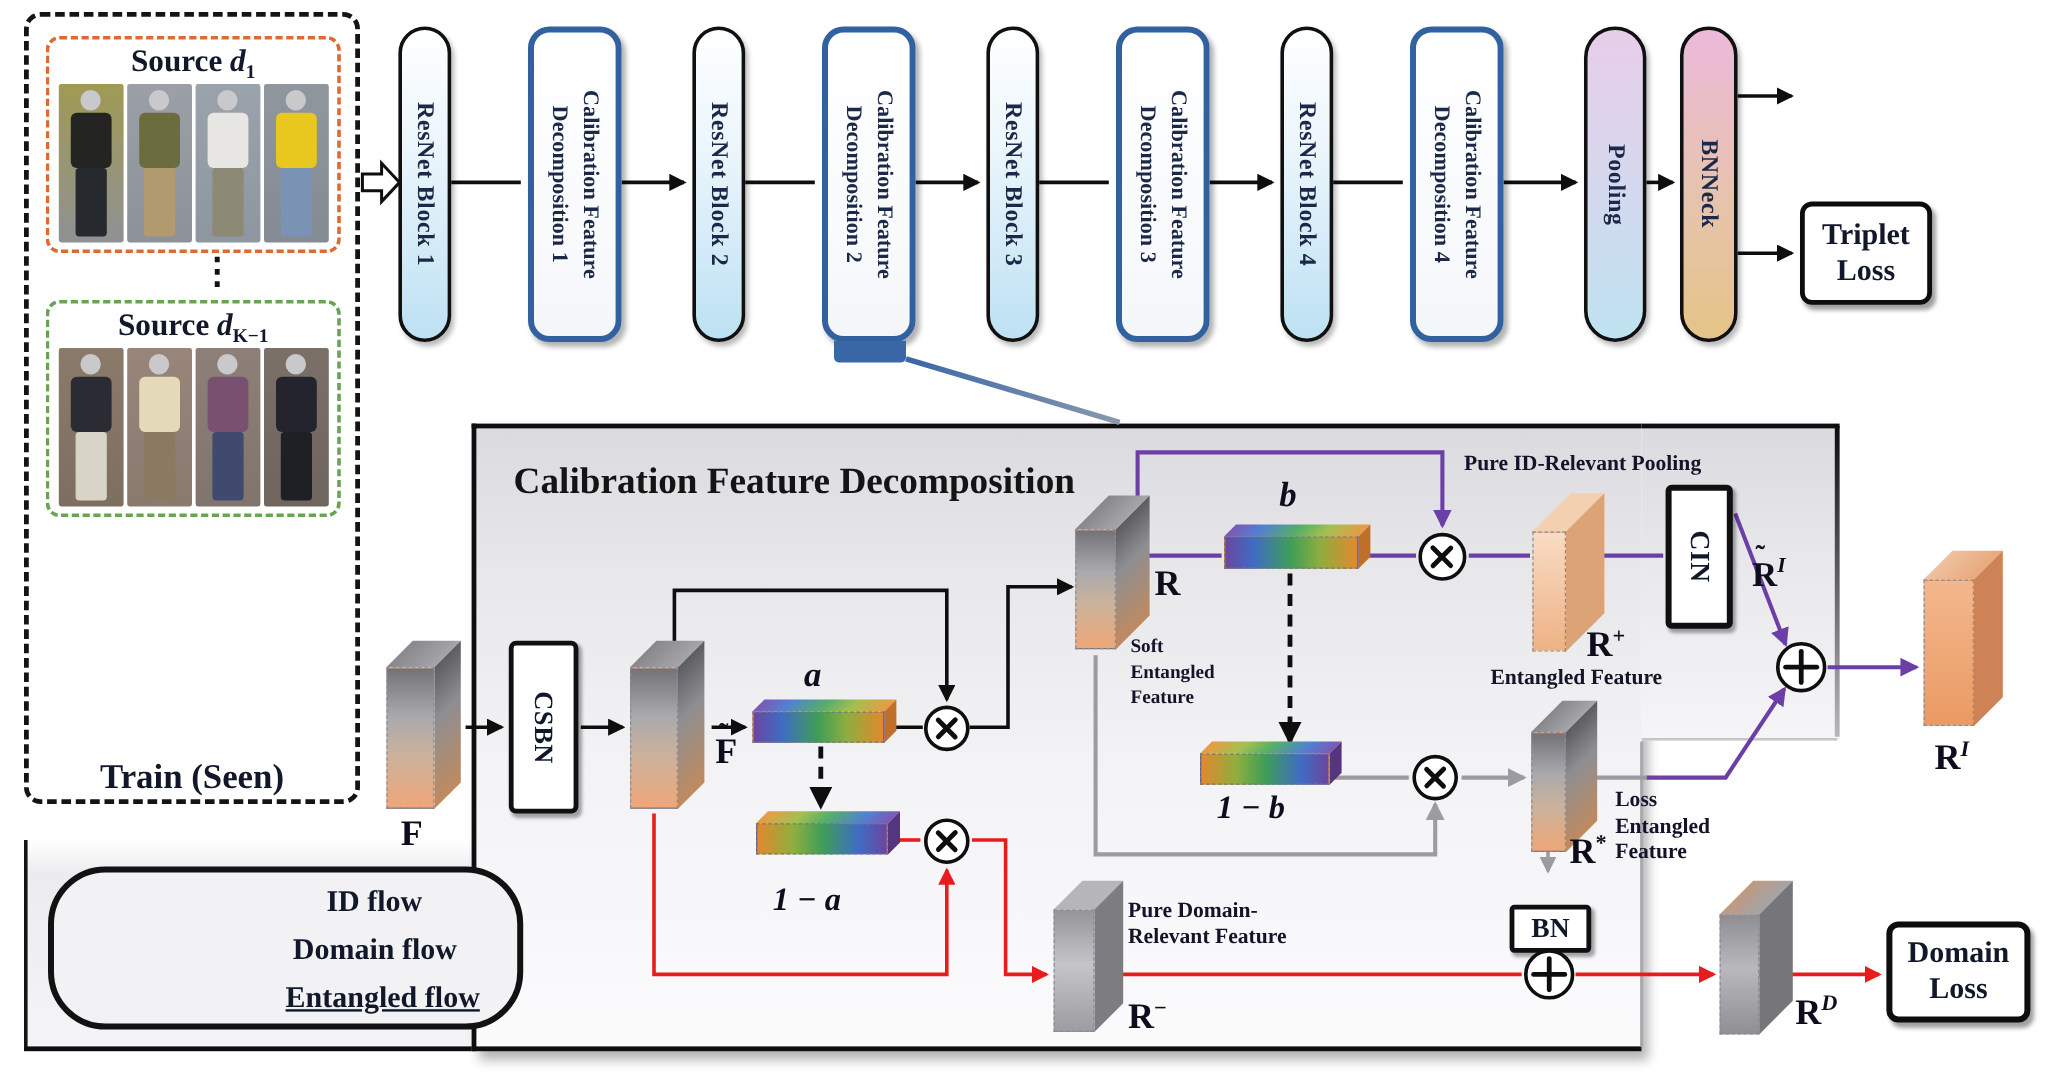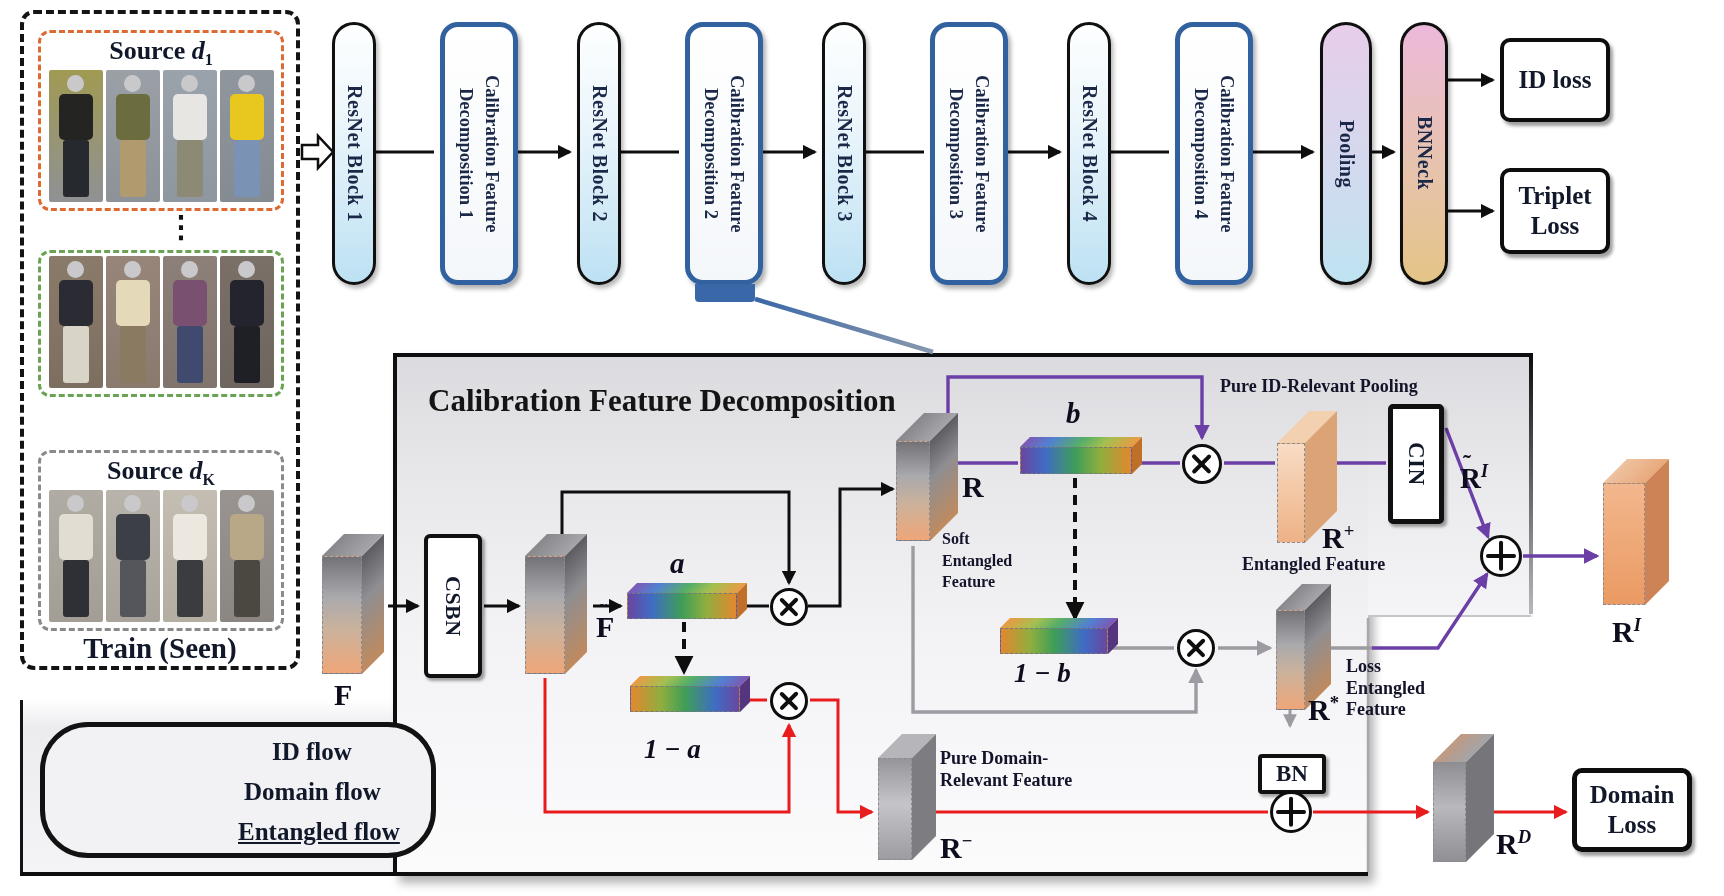--- a/index.html
+++ b/index.html
@@ -228,23 +228,20 @@
       <div class="vtext2"><span>Calibration Feature</span><br><span>Decomposition 4</span></div>
     </div>
   <div class="pill pooling" style="left:1320px;width:52px;">
       <span class="vtext">Pooling</span>
     </div>
   <div class="pill bnneck" style="left:1400px;width:48px;">
       <span class="vtext">BNNeck</span>
     </div>
   <div class="tab"></div>
 
-  <div class="lossbox" style="left:1500px;top:38px;width:110px;height:84px;">
-      <span>ID loss</span>
-    </div>
   <div class="lossbox" style="left:1500px;top:168px;width:110px;height:86px;">
       <span>Triplet</span>
       <span>Loss</span>
     </div>
 
   <div class="src-outer">
     <div class="src-box" style="top:16px;border-color:#dd6a32;">
       <div class="src-title"><span>Source </span><span class="dvar">d</span><sub>1</sub></div>
       <div class="thumb-row">
           <div class="thumb" style="background: linear-gradient(rgb(160, 154, 82), rgb(143, 145, 148));">
@@ -264,65 +261,41 @@
           </div>
           <div class="thumb" style="background: linear-gradient(rgb(143, 150, 158), rgb(132, 139, 147));">
             <i class="head"></i>
             <i class="shirt" style="background:#e8c81e"></i>
             <i class="pants" style="background:#7a93b4"></i>
           </div>
         </div>
     </div>
     <div class="dots">⋮</div>
     <div class="src-box" style="top:236px;border-color:#6aa353;">
+      <div class="src-title"><span>Source </span><span class="dvar">d</span><sub>K−1</sub></div>
       <div class="thumb-row">
           <div class="thumb" style="background: linear-gradient(rgb(138, 122, 106), rgb(125, 111, 96));">
             <i class="head"></i>
             <i class="shirt" style="background:#2b2b33"></i>
             <i class="pants" style="background:#d8d4c8"></i>
           </div>
           <div class="thumb" style="background: linear-gradient(rgb(151, 133, 122), rgb(138, 122, 110));">
             <i class="head"></i>
             <i class="shirt" style="background:#e4d9b8"></i>
             <i class="pants" style="background:#8a7a62"></i>
           </div>
           <div class="thumb" style="background: linear-gradient(rgb(141, 128, 120), rgb(128, 116, 108));">
             <i class="head"></i>
             <i class="shirt" style="background:#7a5070"></i>
             <i class="pants" style="background:#3f4a6e"></i>
           </div>
           <div class="thumb" style="background: linear-gradient(rgb(122, 112, 104), rgb(110, 101, 94));">
             <i class="head"></i>
             <i class="shirt" style="background:#23242e"></i>
             <i class="pants" style="background:#1f2026"></i>
-          </div>
-        </div>
-    </div>
-    <div class="src-box" style="top:436px;border-color:#8a8a8a;">
-      <div class="src-title"><span>Source </span><span class="dvar">d</span><sub>K</sub></div>
-      <div class="thumb-row">
-          <div class="thumb" style="background: linear-gradient(rgb(176, 172, 164), rgb(162, 158, 150));">
-            <i class="head"></i>
-            <i class="shirt" style="background:#e2ddd2"></i>
-            <i class="pants" style="background:#2e3036"></i>
-          </div>
-          <div class="thumb" style="background: linear-gradient(rgb(184, 180, 172), rgb(168, 164, 156));">
-            <i class="head"></i>
-            <i class="shirt" style="background:#3c3f46"></i>
-            <i class="pants" style="background:#54565c"></i>
-          </div>
-          <div class="thumb" style="background: linear-gradient(rgb(196, 190, 178), rgb(180, 174, 162));">
-            <i class="head"></i>
-            <i class="shirt" style="background:#ece8e0"></i>
-            <i class="pants" style="background:#3a3c40"></i>
-          </div>
-          <div class="thumb" style="background: linear-gradient(rgb(154, 148, 144), rgb(140, 134, 130));">
-            <i class="head"></i>
-            <i class="shirt" style="background:#b8a888"></i>
-            <i class="pants" style="background:#4a4840"></i>
           </div>
         </div>
     </div>
     <div class="train-lbl">Train (Seen)</div>
   </div>
 
   <div class="legend"></div>
   <span class="leg-lbl" style="left:272px;top:738px;">ID flow</span>
   <span class="leg-lbl" style="left:244px;top:778px;">Domain flow</span>
   <span class="leg-lbl" style="left:238px;top:818px;text-decoration:underline;">Entangled flow</span>

